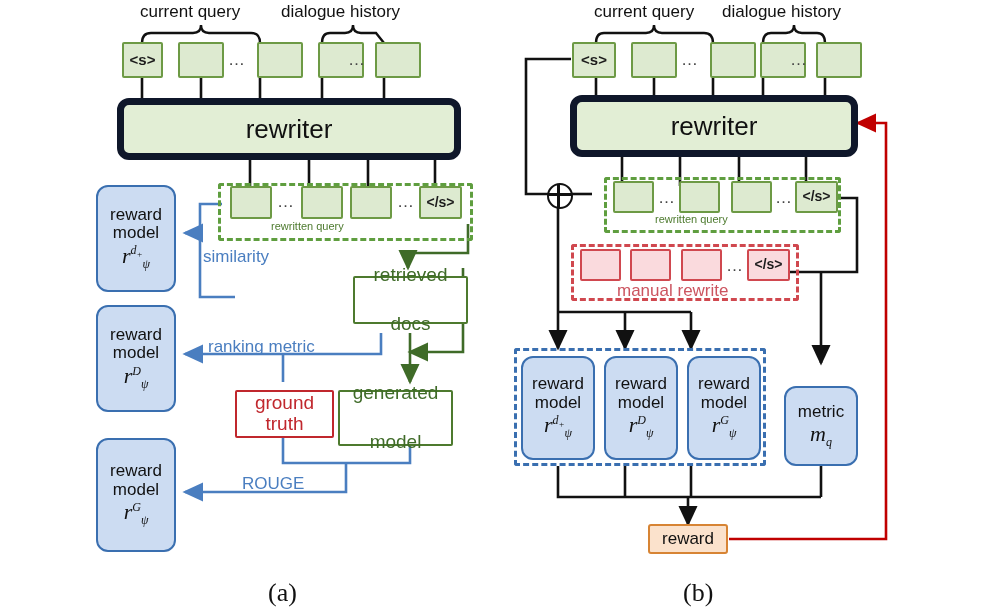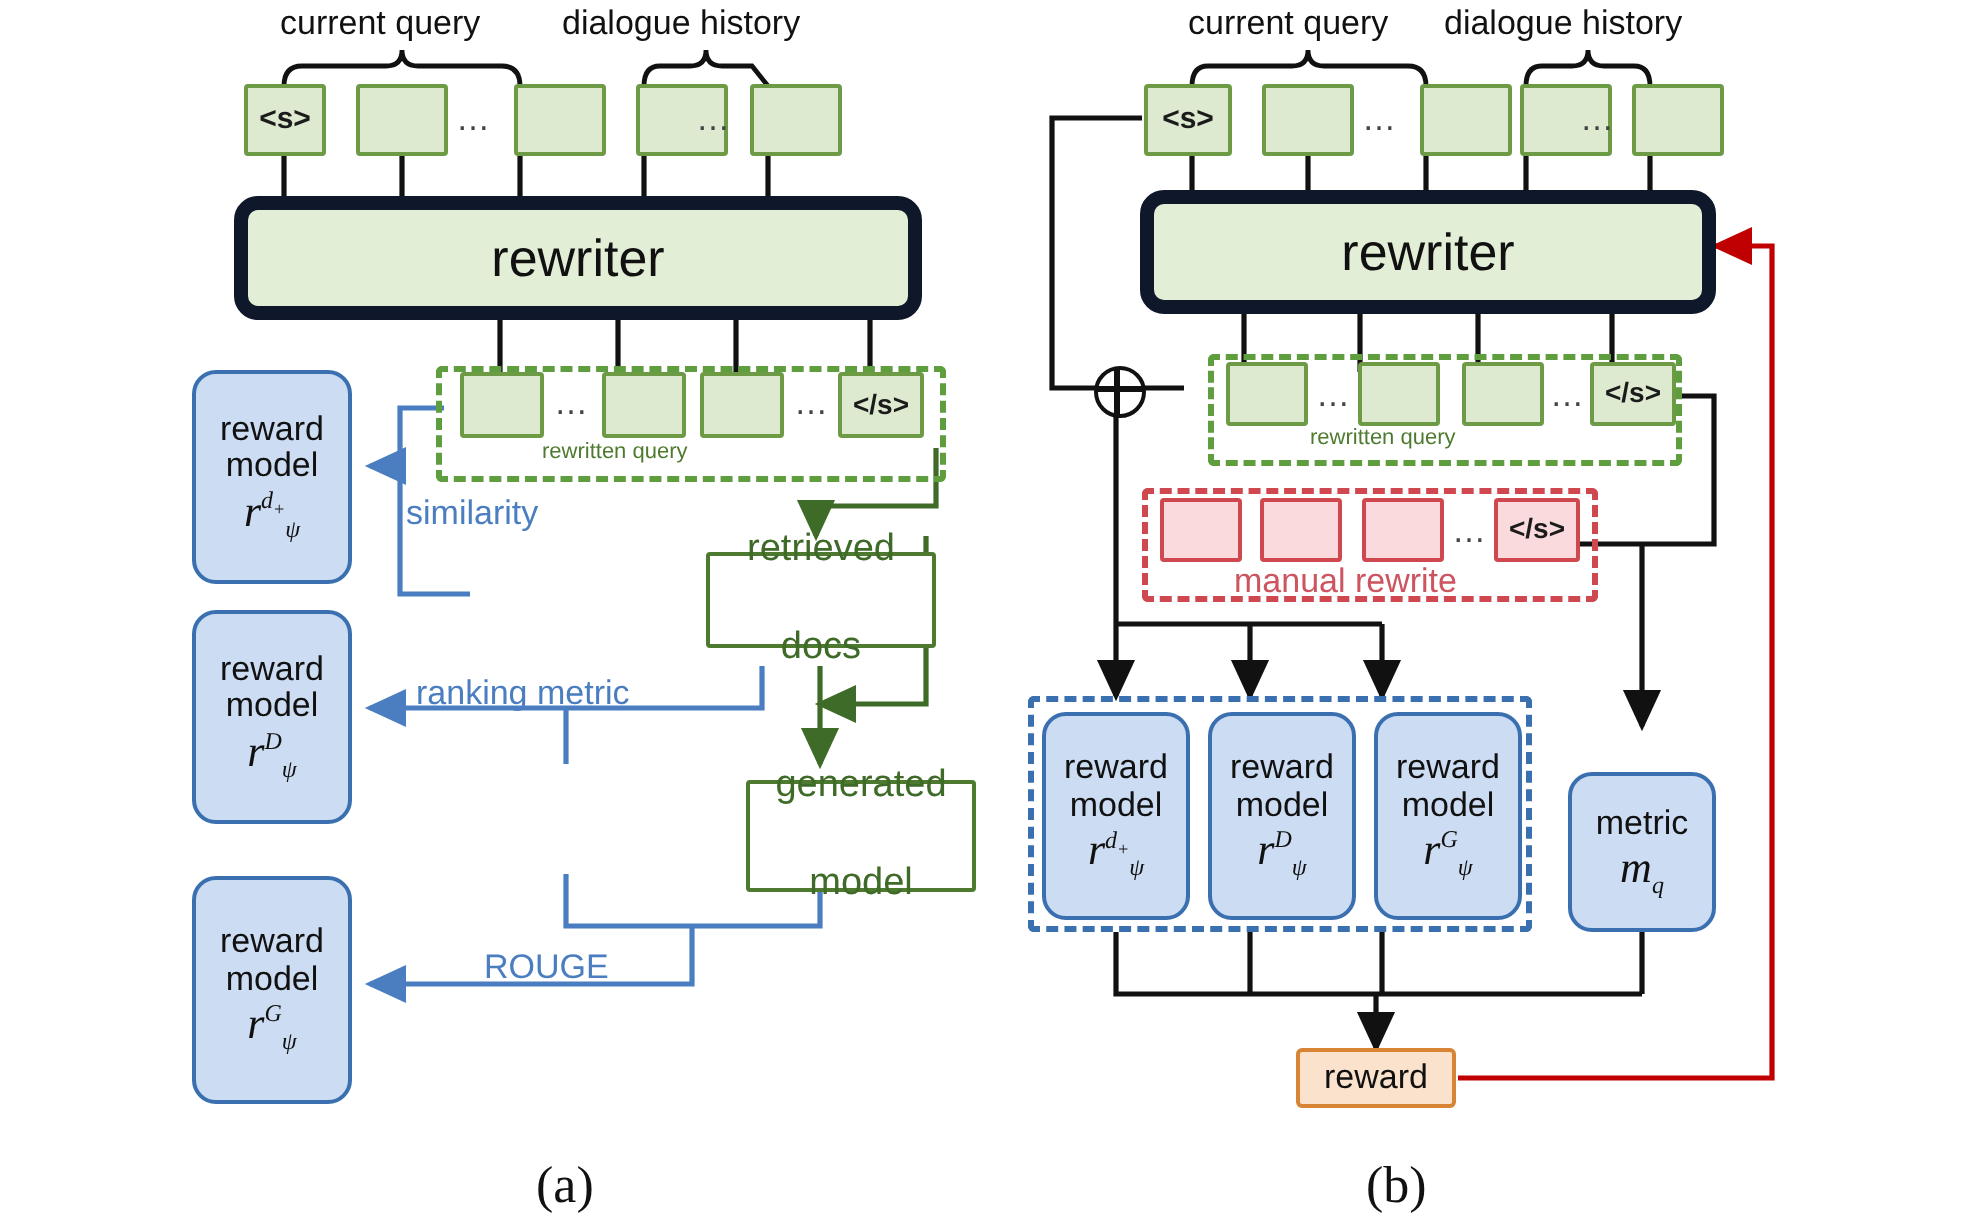--- a/index.html
+++ b/index.html
@@ -194,25 +194,29 @@
   <div class="node rmodel" style="left:96px;top:438px;width:80px;height:114px;">
     <span class="l1">reward</span>
     <span class="l2">model</span>
     <span class="sub">r<sup>G</sup><sub>ψ</sub></span>
   </div>
 
   <div class="bluelab" style="left:203px;top:247px;">similarity</div>
   <div class="bluelab" style="left:208px;top:337px;">ranking metric</div>
   <div class="bluelab" style="left:242px;top:474px;">ROUGE</div>
 
+  <div class="node boxred" style="left:235px;top:390px;width:99px;height:48px;">
+    <span>ground</span>
+    <span>truth</span>
+  </div>
   <div class="node boxgreen" style="left:353px;top:276px;width:115px;height:48px;">
     <span>retrieved</span>
     <span>docs</span>
   </div>
-  <div class="node boxgreen" style="left:373px;top:390px;width:115px;height:56px;">
+  <div class="node boxgreen" style="left:338px;top:390px;width:115px;height:56px;">
     <span>generated</span>
     <span>model</span>
   </div>
 
   <div class="panlabel" style="left:268px;top:578px;">(a)</div>
 
   <div class="toplabel" style="left:594px;top:2px;">current query</div>
   <div class="toplabel" style="left:722px;top:2px;">dialogue history</div>
 
   <div class="node tok" style="left:572px;top:42px;width:44px;height:36px;">&lt;s&gt;</div>

